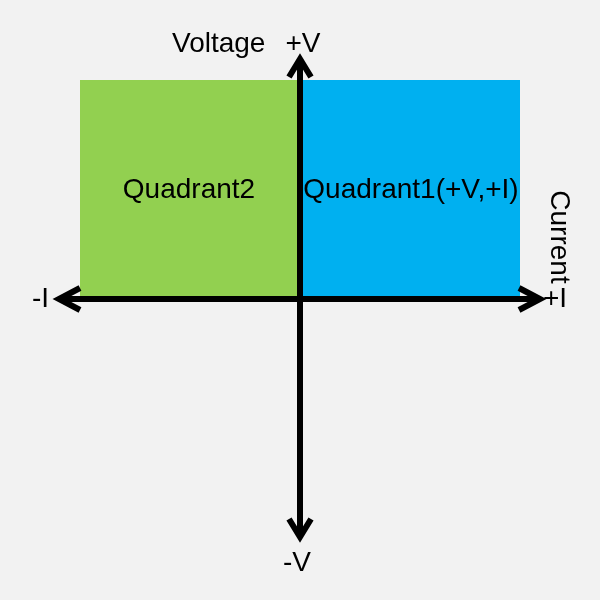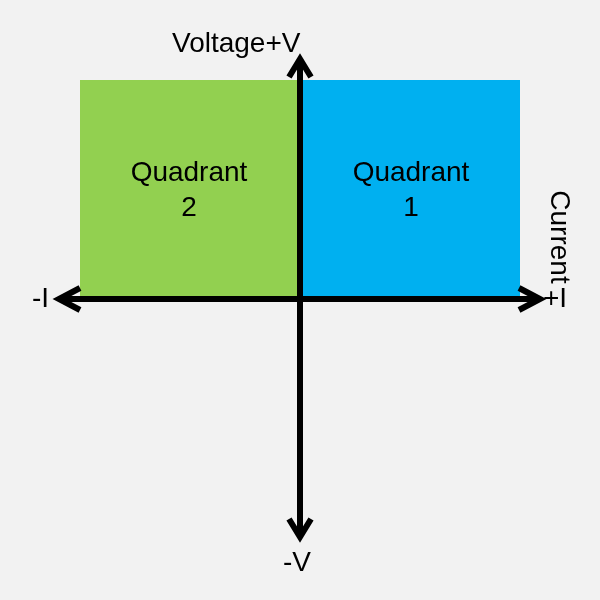--- a/index.html
+++ b/index.html
@@ -18,21 +18,20 @@
     height: 600px;
     background: #f2f2f2;
     overflow: hidden;
   }
   .quad {
     position: absolute;
     top: 80px;
     width: 218px;
     height: 217px;
     display: flex;
-    flex-direction: column;
     align-items: center;
     justify-content: center;
     text-align: center;
     font-size: 28px;
     line-height: 35px;
     z-index: 1;
   }
   .quad-sink   { left: 80px; }
   .quad-source { left: 302px; }
   .axes-svg {
@@ -48,20 +47,21 @@
     position: absolute;
     font-size: 28px;
     line-height: 32px;
     white-space: nowrap;
     z-index: 3;
   }
   .label-voltage-row {
     left: 172px;
     top: 27px;
     display: flex;
+    gap: 20px;
   }
   .label-neg-v { left: 283px; top: 546px; }
   .label-neg-i { left: 32px;  top: 282px; }
   .label-pos-i { left: 543px; top: 282px; }
   .label-current {
     left: 560px;
     top: 237px;
     transform: translate(-50%, -50%) rotate(90deg);
   }
 </style>
@@ -71,20 +71,21 @@
 <div class="stage">
 
   <div class="quad quad-sink" style="background-color: rgb(146, 208, 80);">
     <div>Quadrant</div>
     <div>2</div>
   </div>
 
   <div class="quad quad-source" style="background-color: rgb(0, 176, 240);">
     <div>Quadrant</div>
     <div>1</div>
+    <div>(+V,+I)</div>
   </div>
 
   <svg class="axes-svg" viewBox="0 0 600 600" xmlns="http://www.w3.org/2000/svg">
 
     <line x1="300" y1="63" x2="300" y2="533" stroke="#000" stroke-width="6"></line>
 
     <line x1="63" y1="299" x2="536" y2="299" stroke="#000" stroke-width="6"></line>
 
     <polyline points="289,77 300,59 311,77" fill="none" stroke="#000" stroke-width="6"></polyline>
 

